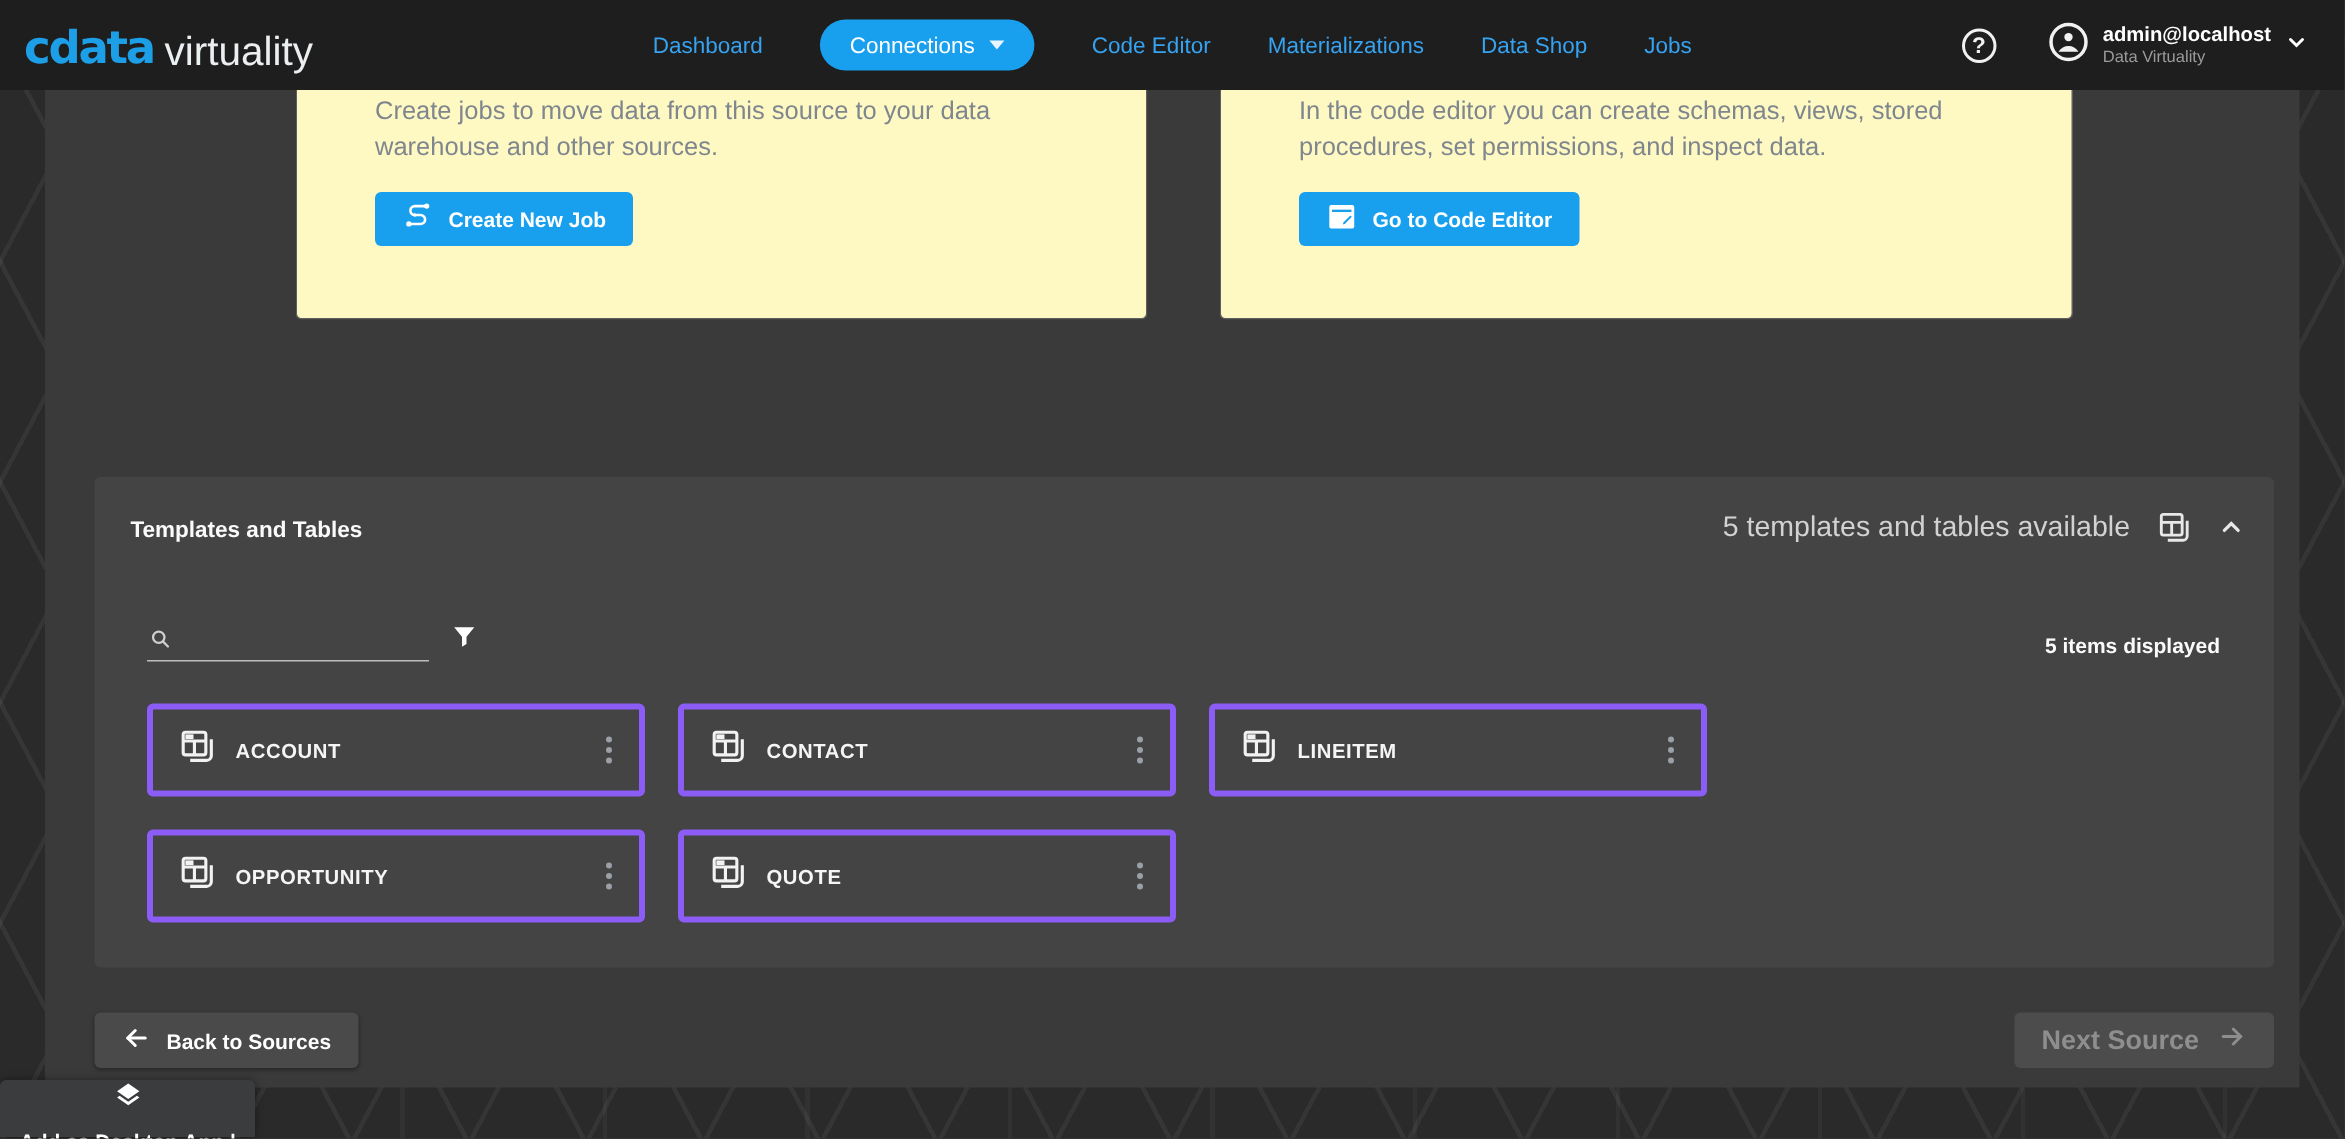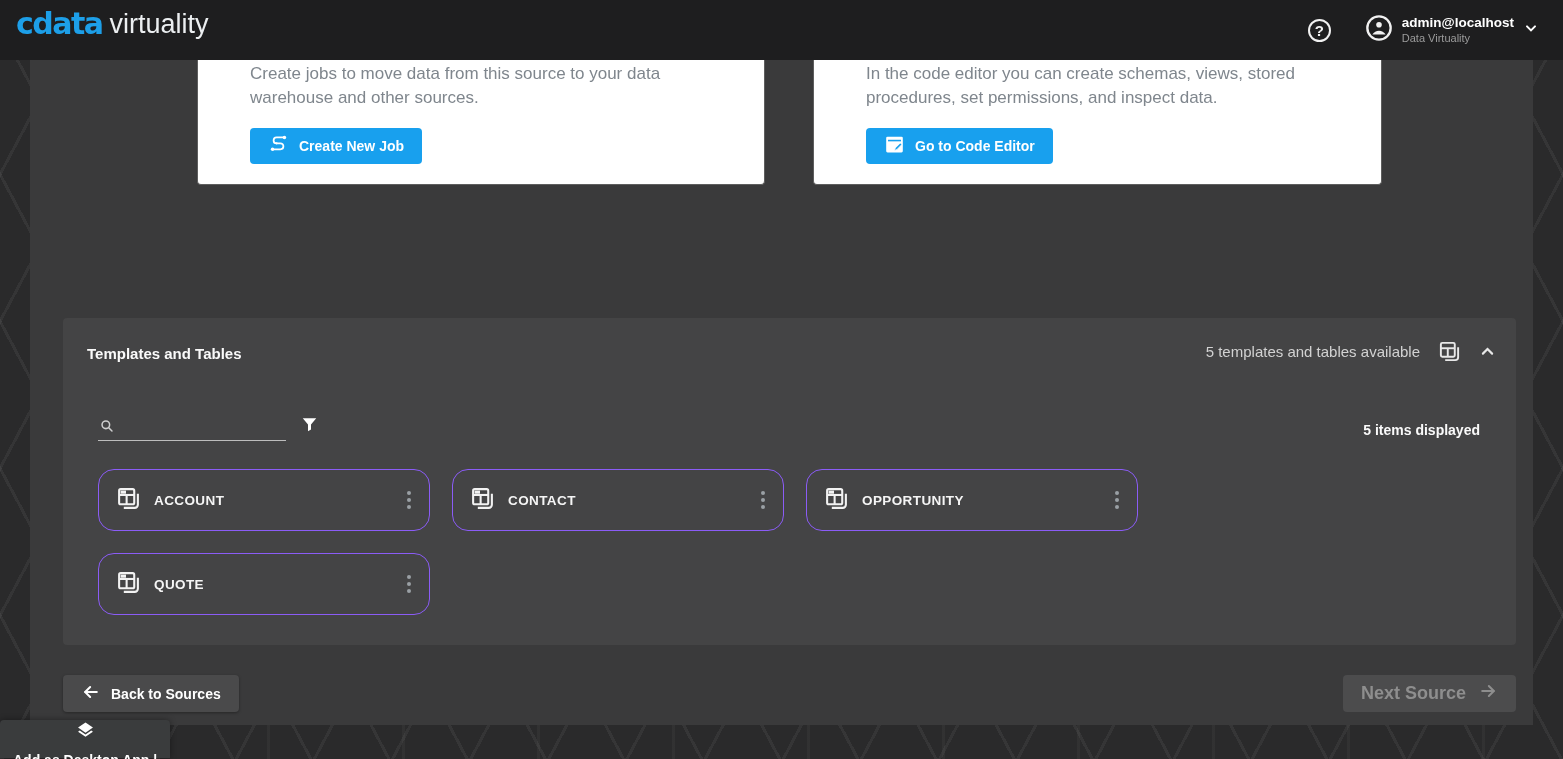--- a/index.html
+++ b/index.html
@@ -19,21 +19,21 @@
       repeating-linear-gradient(-62deg, transparent 0 66px, rgba(255,255,255,.05) 66px 69px),
       repeating-linear-gradient(90deg, transparent 0 132px, rgba(255,255,255,.035) 132px 135px);
   }
 
   
   .header {
     position:absolute; left:0; top:0; width:1563px; height:60px;
     background:#1e1e1f; z-index:20;
     display:flex; align-items:center;
   }
-  .logo { position:absolute; left:16px; top:0; height:48px; display:flex; align-items:center; gap:7px; }
+  .logo { position:absolute; left:16px; top:0; height:48px; display:flex; align-items:flex-end; gap:7px; }
   .logo .brand {
     color:#1d9fe8; font-size:30px; font-weight:bold; letter-spacing:-1.5px; line-height:1;
     font-family:"DejaVu Sans", sans-serif;
   }
   .logo .product { color:#eceff1; font-size:27px; font-weight:300; letter-spacing:0; line-height:1; }
 
   .nav { position:absolute; left:50%; transform:translateX(-50%); top:0; height:60px;
     display:flex; align-items:center; gap:38px; }
   .nav-link { color:#36a3f0; font-size:15px; cursor:pointer; white-space:nowrap; }
   .nav-pill {
@@ -54,22 +54,22 @@
   .user-email { font-size:13.5px; font-weight:bold; color:#fff;text-align:center; }
   .user-product { font-size:11px; color:#9b9b9b; }
 
   
   .container {
     position:absolute; left:30px; top:60px; width:1503px; height:665px;
     background:#3a3a3b; z-index:5;
   }
 
   .intro-card {
-    position:absolute; top:0; height:125px;
-    background:#ffffff; border:1px solid #5e5e5e; border-top:none;
+    position:absolute; top:0; height:153px;
+    background:#fef9c3; border:1px solid #5e5e5e; border-top:none;
     border-radius:0 0 4px 4px;
   }
   .intro-card.left { left:167px; width:568px; }
   .intro-card.right { left:783px; width:569px; }
   .intro-desc {
     position:absolute; left:52px; top:2px; width:470px;
     color:#7f868d; font-size:17px; line-height:1.42;
   }
   .intro-card.right .intro-desc { width:490px; }
   .btn-primary {
@@ -80,41 +80,41 @@
   }
   .btn-primary svg { flex:none; }
 
   
   .panel {
     position:absolute; left:33px; top:258px; width:1453px; height:327px;
     background:#444445; border-radius:4px;
   }
   .panel-title { position:absolute; left:24px; top:27px; font-size:15px; font-weight:bold; color:#fafafa; }
   .panel-header-right { position:absolute; right:20px; top:22px; display:flex; align-items:center; gap:18px; }
-  .available-text { color:#d2d2d2; font-size:15px; }
+  .available-text { color:#d2d2d2; font-size:19px; }
   .icon-btn { background:none; border:none; cursor:pointer; color:#e8e8e8; display:flex; align-items:center; padding:0; }
 
   .search-row { position:absolute; left:35px; top:93px; display:flex; align-items:flex-end; gap:14px; }
   .search-wrap { position:relative; width:188px; }
   .search-wrap svg { position:absolute; left:2px; bottom:8px; }
   .search-input {
     width:188px; background:transparent; border:none; border-bottom:1px solid #bdbdbd;
     height:30px; padding:0 4px 2px 22px; color:#fff; font-size:14px; outline:none;
     font-family:inherit;
   }
   .filter-btn { background:none; border:none; cursor:pointer; padding:0 0 4px 0; color:#fff; }
 
   .items-displayed { position:absolute; right:36px; top:104px; font-size:14px; font-weight:bold; color:#fafafa; }
 
   .table-grid {
     position:absolute; left:35px; top:151px; width:1045px;
     display:flex; flex-wrap:wrap; gap:22px;
   }
   .table-card {
-    width:332px; height:62px; border:1px solid #8b5cf6; border-radius:16px;
+    width:332px; height:62px; border:4px solid #8b5cf6; border-radius:4px;
     display:flex; align-items:center; padding:0 12px 0 17px; gap:13px;
     background:#444445; cursor:pointer;
   }
   .table-card .tbl-icon { color:#f2f2f2; flex:none; }
   .table-name { font-size:13.5px; font-weight:bold; letter-spacing:.4px; color:#f5f5f5; flex:1; }
   .kebab { display:flex; flex-direction:column; gap:3px; padding:6px; cursor:pointer; }
   .kebab span { width:4px; height:4px; border-radius:50%; background:#9aa0a5; }
 
   
   .btn-back {
@@ -147,20 +147,31 @@
 <body>
 
 <div class="bg-pattern"></div>
 
 <div class="header">
   <div class="logo">
     <span class="brand">cdata</span>
     <span class="product">virtuality</span>
   </div>
 
+  <div class="nav">
+    <span class="nav-link">Dashboard</span>
+    <div class="nav-pill">
+      <span class="label">Connections</span>
+      <span class="caret-down"></span>
+    </div>
+    <span class="nav-link">Code Editor</span>
+    <span class="nav-link">Materializations</span>
+    <span class="nav-link">Data Shop</span>
+    <span class="nav-link">Jobs</span>
+  </div>
 
   <div class="header-right">
     <div class="help-icon">?</div>
     <div class="user-chip">
       <span>
         <svg width="28" height="28" viewBox="0 0 24 24" fill="none" stroke="#f1f1f1" stroke-width="2">
           <circle cx="12" cy="12" r="10"></circle>
           <circle cx="12" cy="9.2" r="2.4" fill="#f1f1f1" stroke="none"></circle>
           <path d="M6.3 17.6c1.3-2.2 3.4-3.3 5.7-3.3s4.4 1.1 5.7 3.3" fill="#f1f1f1" stroke="none"></path>
         </svg>
@@ -279,20 +290,37 @@
           </svg>
         </span>
         <span class="table-name">CONTACT</span>
         <span class="kebab">
             <span></span>
             <span></span>
             <span></span>
           </span>
       </div>
 
+      <div class="table-card">
+        <span class="tbl-icon">
+          <svg width="25" height="25" viewBox="0 0 24 24" fill="none" stroke="currentColor" stroke-width="2">
+            <rect x="3" y="3" width="14.5" height="14.5" rx="1.5"></rect>
+              <path d="M3 8.6h14.5"></path>
+              <path d="M10.2 8.6v8.9"></path>
+            <rect x="4.4" y="4.4" width="5.2" height="3" fill="currentColor" stroke="none"></rect>
+            <path d="M21 7.5V18a3 3 0 0 1-3 3H7.5"></path>
+          </svg>
+        </span>
+        <span class="table-name">LINEITEM</span>
+        <span class="kebab">
+            <span></span>
+            <span></span>
+            <span></span>
+          </span>
+      </div>
 
       <div class="table-card">
         <span class="tbl-icon">
           <svg width="25" height="25" viewBox="0 0 24 24" fill="none" stroke="currentColor" stroke-width="2">
             <rect x="3" y="3" width="14.5" height="14.5" rx="1.5"></rect>
               <path d="M3 8.6h14.5"></path>
               <path d="M10.2 8.6v8.9"></path>
             <rect x="4.4" y="4.4" width="5.2" height="3" fill="currentColor" stroke="none"></rect>
             <path d="M21 7.5V18a3 3 0 0 1-3 3H7.5"></path>
           </svg>

